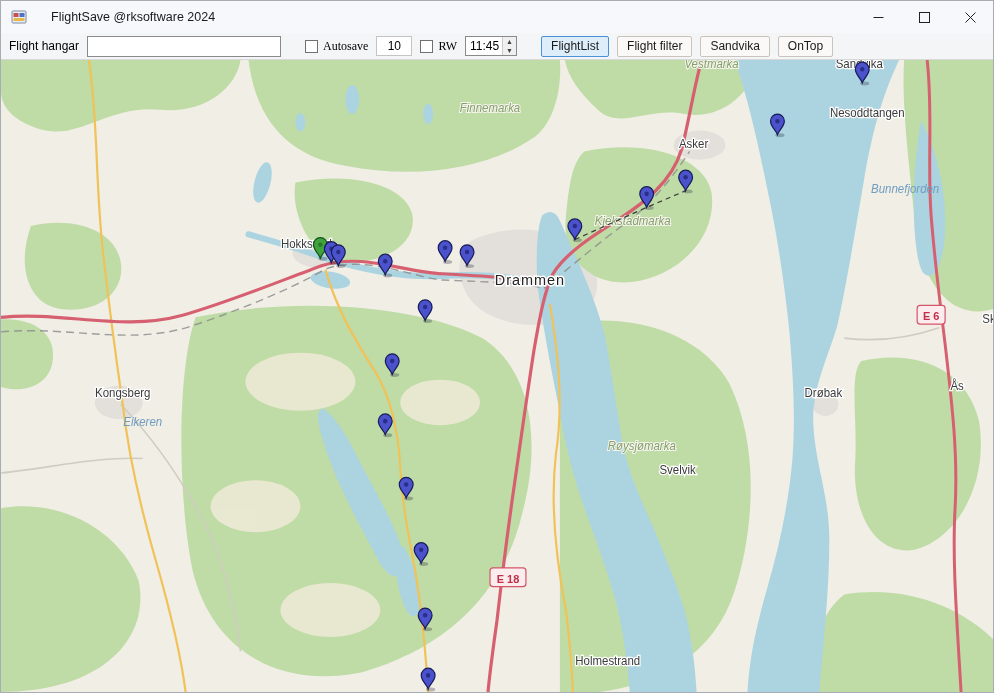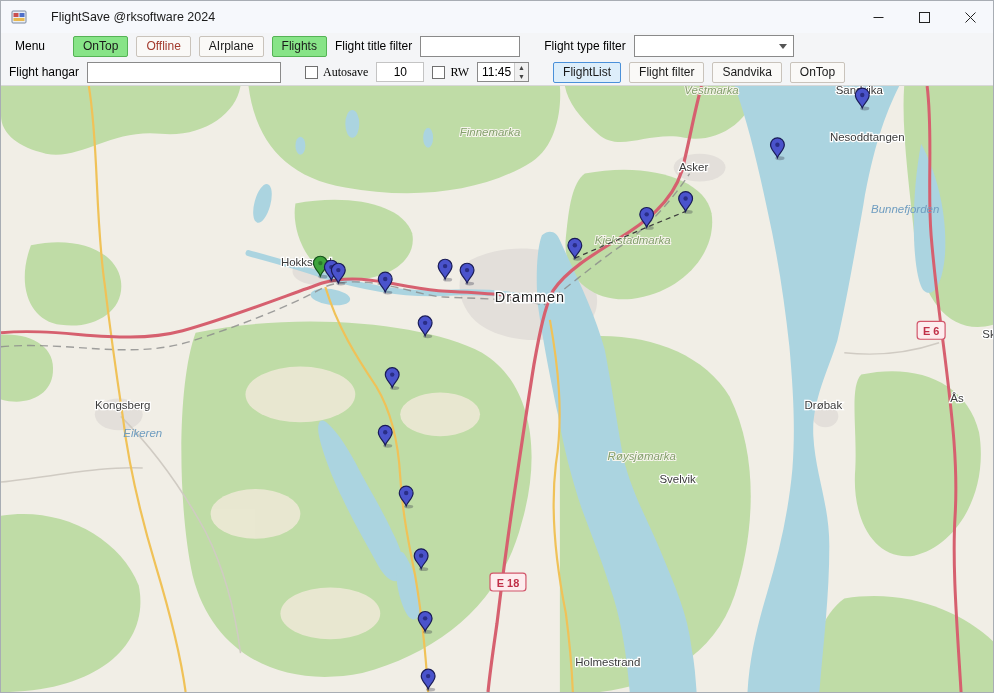--- a/index.html
+++ b/index.html
@@ -22,21 +22,21 @@
   .tb-btn.focusblue{background:#ddeefa;border:1px solid #4a90d9;}
   .tb-btn.offline{color:#a33b2e;}
   .tb-label{font-size:12px;white-space:nowrap;}
   .tb-input{height:19px;border:1px solid #8a8a8a;font-size:12px;padding:0 4px;background:#fff;font-family:inherit;}
   .w96{width:90px;}
   .w190{width:184px;}
   .tb-combo{width:158px;height:20px;background:#fff;border:1px solid #8a8a8a;position:relative;cursor:pointer;}
   .combo-arrow{position:absolute;right:6px;top:8px;width:0;height:0;border-left:4px solid transparent;border-right:4px solid transparent;border-top:5px solid #555;}
   .chk-wrap{display:flex;align-items:center;gap:5px;font-size:12px;cursor:default;font-family:Liberation Serif, serif;}
   .chk{width:13px;height:13px;border:1px solid #707070;background:#fff;display:inline-block;box-sizing:border-box;cursor:pointer;}
-  .mini-box{min-width:18px;height:18px;background:#fff;border:1px solid #c4c4c4;font-size:12px;display:flex;align-items:center;justify-content:center;padding:0 14px;}
+  .mini-box{min-width:18px;height:18px;background:#fff;border:1px solid #c4c4c4;font-size:12px;display:flex;align-items:center;justify-content:center;padding:0 8px;}
   .spinner{width:52px;height:20px;border:1px solid #8a8a8a;background:#fff;display:flex;font-size:12px;box-sizing:border-box;text-align:center;}
   .spin-val{flex:1;display:flex;align-items:center;padding-left:4px;}
   .spin-btns{width:13px;display:flex;flex-direction:column;border-left:1px solid #ccc;}
   .spin-btns span{flex:1;font-size:7px;line-height:1;display:flex;align-items:center;justify-content:center;background:#f0f0f0;color:#444;cursor:pointer;}
   .gap8{width:8px;flex:0 0 8px;}
 
   
   .map{flex:1;position:relative;overflow:hidden;background:#f1eee6;cursor:grab;}
   .map svg{display:block;width:100%;height:100%;}
   .lbl{font-family:"Liberation Sans",sans-serif;text-anchor:middle;}
@@ -76,34 +76,20 @@
           </svg>
       </button>
       <button class="win-btn">
         <svg width="11" height="11" viewBox="0 0 11 11">
             <path d="M0.5,0.5 L10.5,10.5 M10.5,0.5 L0.5,10.5" stroke="#222" stroke-width="1"></path>
           </svg>
       </button>
     </div>
   </div>
 
-  <div class="toolbar row1">
-    <span class="menu-label">Menu</span>
-    <button class="tb-btn green">OnTop</button>
-    <button class="tb-btn offline">Offline</button>
-    <button class="tb-btn">AIrplane</button>
-    <button class="tb-btn green">Flights</button>
-    <label class="tb-label">Flight title filter</label>
-    <input class="tb-input w96" value="" style="">
-    <span class="gap8"></span>
-    <label class="tb-label">Flight type filter</label>
-    <div class="tb-combo">
-      <span class="combo-arrow"></span>
-    </div>
-  </div>
 
   <div class="toolbar row2">
     <label class="tb-label">Flight hangar</label>
     <input class="tb-input w190" value="" style="">
     <span class="gap8"></span>
     <span class="chk-wrap">
       <span class="chk"></span>
       <span>Autosave</span>
     </span>
     <div class="mini-box">10</div>

